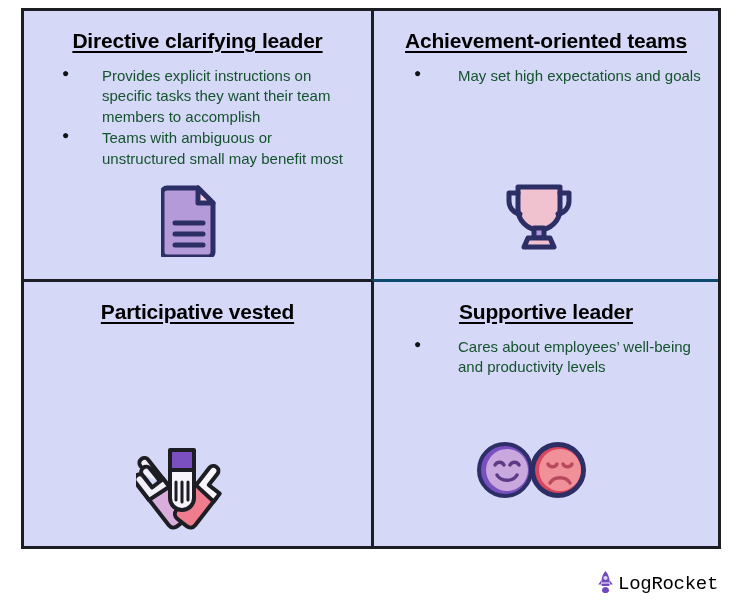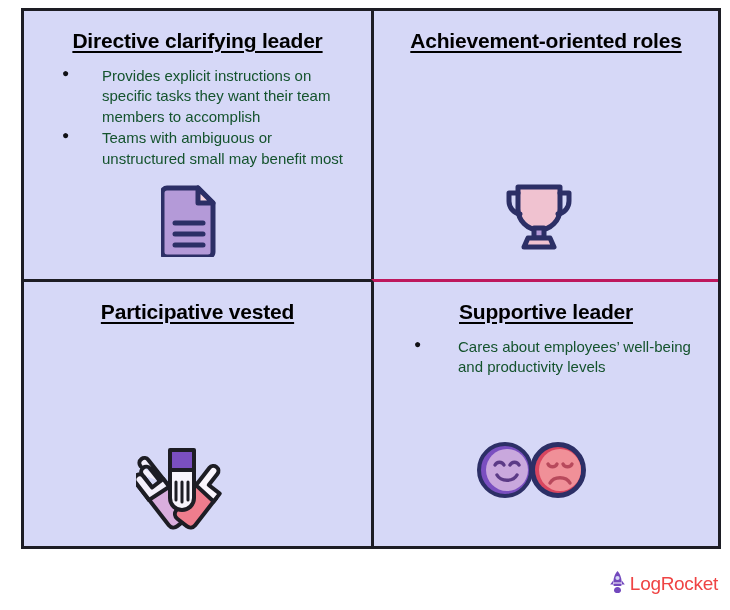--- a/index.html
+++ b/index.html
@@ -32,21 +32,21 @@
     grid-template-rows: 1fr 1fr;
   }
   .quadrant {
     position: relative;
     box-sizing: border-box;
     padding: 14px 10px 0 10px;
     overflow: hidden;
   }
   .q-tr { border-left: 3px solid #1d1d24; }
   .q-bl { border-top: 3px solid #1d1d24; }
-  .q-br { border-left: 3px solid #1d1d24; border-top: 3px solid #be185d; }
+  .q-br { border-left: 3px solid #1d1d24; border-top: 3px solid #0c4a6e; }
 
   .q-title {
     text-align: center;
     font-size: 21px;
     font-weight: bold;
     color: #000000;
     text-decoration: underline;
     text-underline-offset: 3px;
     letter-spacing: -0.2px;
     margin: 4px 0 14px 0;
@@ -94,23 +94,23 @@
   .logo {
     position: absolute;
     right: 12px;
     bottom: 12px;
     display: flex;
     align-items: center;
     gap: 3px;
   }
   .logo-text {
     font-size: 19px;
-    color: #ef4444;
+    color: #000000;
     letter-spacing: -0.3px;
-    font-family: Liberation Sans, sans-serif;
+    font-family: Liberation Mono, monospace;
   }
 </style>
 </head>
 <body>
 
 <div class="canvas">
 
   <div class="matrix">
 
     <div class="quadrant q-tl q-left">
@@ -126,22 +126,23 @@
             <path d="M37 5 v15 h15 z" fill="#f7d7e0" stroke="#2c2f66" stroke-width="5" stroke-linejoin="round"></path>
             <line x1="14" y1="40" x2="42" y2="40" stroke="#2c2f66" stroke-width="5" stroke-linecap="round"></line>
             <line x1="14" y1="51" x2="42" y2="51" stroke="#2c2f66" stroke-width="5" stroke-linecap="round"></line>
             <line x1="14" y1="62" x2="42" y2="62" stroke="#2c2f66" stroke-width="5" stroke-linecap="round"></line>
           </svg>
         </span>
       </div>
     </div>
 
     <div class="quadrant q-tr">
-      <div class="q-title">Achievement-oriented roles</div>
+      <div class="q-title">Achievement-oriented teams</div>
       <ul class="bullets">
+        <li>May set high expectations and goals</li>
       </ul>
       <div class="icon-wrap q2">
         <span>
           <svg width="78" height="78" viewBox="0 0 78 78" xmlns="http://www.w3.org/2000/svg">
             <path d="M18 10 h42 v22 a21 21 0 0 1 -42 0 z" fill="#f0c2d0" stroke="#2c2f66" stroke-width="5" stroke-linejoin="round"></path>
             <path d="M18 16 h-9 v8 a13 13 0 0 0 11 13" fill="none" stroke="#2c2f66" stroke-width="5" stroke-linejoin="round" stroke-linecap="round"></path>
             <path d="M60 16 h9 v8 a13 13 0 0 1 -11 13" fill="none" stroke="#2c2f66" stroke-width="5" stroke-linejoin="round" stroke-linecap="round"></path>
             <rect x="34" y="51" width="10" height="10" fill="#b49ad8" stroke="#2c2f66" stroke-width="5" stroke-linejoin="round"></rect>
             <path d="M24 70 l4 -9 h22 l4 9 z" fill="#f0c2d0" stroke="#2c2f66" stroke-width="5" stroke-linejoin="round"></path>
           </svg>

